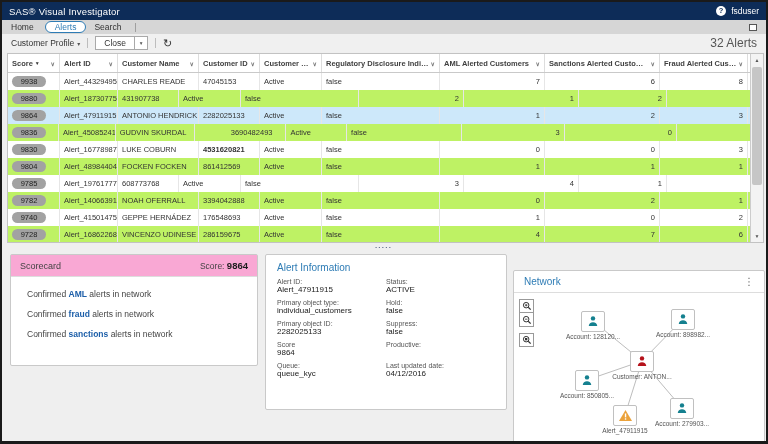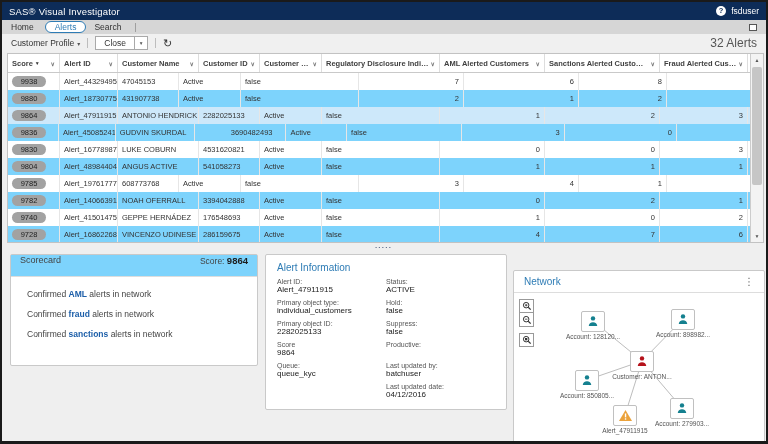--- a/index.html
+++ b/index.html
@@ -30,38 +30,38 @@
   .alert-count{margin-left:auto;color:#555;font-size:12px}
 
   
   .grid{position:absolute;top:51px;left:5px;width:757px;height:190px;background:#fff;border:1px solid #c2c2c2;overflow:hidden}
   .thead{display:flex;height:19px;border-bottom:1px solid #c9c9c9;background:#fff}
   .th{border-right:1px solid #ddd;padding:0 4px;display:flex;align-items:center;font-size:7.5px;font-weight:bold;color:#3f3f3f;gap:2px;white-space:nowrap;overflow:hidden}
   .th-label{overflow:hidden;text-overflow:ellipsis}
   .chev{margin-left:auto;color:#777;font-size:6px;flex:none}
   .sort{font-size:5px;color:#333;flex:none}
   .tr{display:flex;height:17px}
-  .tr.alt{background:#7dd3fc}
+  .tr.alt{background:#bef264}
   .tr.sel{background:#cde8fa}
   .td{border-right:1px solid #e6e6e6;padding:0 4px;font-size:7.5px;color:#333;display:flex;align-items:center;white-space:nowrap;overflow:hidden}
   .td.num{justify-content:flex-end}
   .pill{background:#a2a2a2;border-radius:7px;padding:0 6px;min-width:34px;text-align:center;font-size:7.5px;color:#1d1d1d;line-height:11px}
   .vscroll{position:absolute;right:0;top:0;bottom:0;width:13px;border-left:1px solid #ccc;background:#f3f3f3}
   .scroll-arrow{position:absolute;left:0;right:0;height:12px;display:flex;align-items:center;justify-content:center;font-size:5px;color:#555}
   .scroll-arrow.up{top:0}.scroll-arrow.down{bottom:0}
   .scroll-thumb{position:absolute;left:1px;right:1px;top:13px;height:118px;background:#c6c6c6;border-radius:2px}
 
   
   .splitter{position:absolute;top:241px;left:0;right:0;height:9px;display:flex;align-items:center;justify-content:center;background:#efefef}
   .splitter-dots{font-size:4px;letter-spacing:2px;color:#4a5b7d}
 
   
   .card{position:absolute;background:#fff;border:1px solid #c9c9c9;border-radius:2px}
   .sc-card{left:8px;top:252px;width:248px;height:112px}
-  .sc-head{height:22px;display:flex;align-items:flex-start;padding:0 9px;border-bottom:1px solid #ddd;font-size:9px;color:#444;background:#7dd3fc}
+  .sc-head{height:22px;display:flex;align-items:center;padding:0 9px;border-bottom:1px solid #ddd;font-size:9px;color:#444;background:#f9a8d4}
   .sc-score{margin-left:auto;font-size:8.5px;color:#444}
   .sc-score b{font-size:9.5px;color:#1d1d1d}
   .sc-body{padding:12px 16px;display:flex;flex-direction:column;gap:10px;font-size:8.5px;color:#444}
   .kw{color:#1d5fa9;font-weight:bold}
 
   .ai-card{left:263px;top:252px;width:242px;height:156px;padding:7px 11px}
   .panel-title{font-size:10px;color:#2e7cb5}
   .ai-cols{display:flex;margin-top:5px}
   .ai-col{width:50%;display:flex;flex-direction:column;gap:5px}
   .field .flabel{font-size:7px;color:#555}
@@ -156,20 +156,21 @@
           <span class="th-label">Fraud Alerted Customers</span>
           <span class="chev">∨</span>
         </div>
       </div>
     <div>
         <div class="tr">
           <div class="td" style="width: 52px;">
             <span class="pill">9938</span>
           </div>
           <div class="td" style="width: 58px;">Alert_44329495</div>
+          <div class="td" style="width: 81px;">CHARLES READE</div>
           <div class="td" style="width: 61px;">47045153</div>
           <div class="td" style="width: 62px;">Active</div>
           <div class="td" style="width: 118px;">false</div>
           <div class="td num" style="width: 105px;">7</div>
           <div class="td num" style="width: 115px;">6</div>
           <div class="td num" style="width: 88px;">8</div>
         </div>
         <div class="tr alt">
           <div class="td" style="width: 52px;">
             <span class="pill">9880</span>
@@ -207,34 +208,34 @@
           <div class="td num" style="width: 105px;">3</div>
           <div class="td num" style="width: 115px;">0</div>
           <div class="td num" style="width: 88px;">0</div>
         </div>
         <div class="tr">
           <div class="td" style="width: 52px;">
             <span class="pill">9830</span>
           </div>
           <div class="td" style="width: 58px;">Alert_16778987</div>
           <div class="td" style="width: 81px;">LUKE COBURN</div>
-          <div class="td" style="width: 61px;">4531620821</div>
+          <div class="td" style="width: 61px; font-weight: bold;">4531620821</div>
           <div class="td" style="width: 62px;">Active</div>
           <div class="td" style="width: 118px;">false</div>
           <div class="td num" style="width: 105px;">0</div>
           <div class="td num" style="width: 115px;">0</div>
           <div class="td num" style="width: 88px;">3</div>
         </div>
         <div class="tr alt">
           <div class="td" style="width: 52px;">
             <span class="pill">9804</span>
           </div>
           <div class="td" style="width: 58px;">Alert_48984404</div>
-          <div class="td" style="width: 81px;">ANGUS ACTIVE</div>
-          <div class="td" style="width: 61px;">541058273</div>
+          <div class="td" style="width: 81px;">FOCKEN FOCKEN</div>
+          <div class="td" style="width: 61px;">861412569</div>
           <div class="td" style="width: 62px;">Active</div>
           <div class="td" style="width: 118px;">false</div>
           <div class="td num" style="width: 105px;">1</div>
           <div class="td num" style="width: 115px;">1</div>
           <div class="td num" style="width: 88px;">1</div>
         </div>
         <div class="tr">
           <div class="td" style="width: 52px;">
             <span class="pill">9785</span>
           </div>
@@ -346,24 +347,20 @@
             <div class="flabel">Hold:</div>
             <div class="fvalue">false</div>
           </div>
           <div class="field">
             <div class="flabel">Suppress:</div>
             <div class="fvalue">false</div>
           </div>
           <div class="field">
             <div class="flabel">Productive:</div>
             <div class="fvalue"></div>
-          </div>
-          <div class="field">
-            <div class="flabel">Last updated by:</div>
-            <div class="fvalue">batchuser</div>
           </div>
           <div class="field">
             <div class="flabel">Last updated date:</div>
             <div class="fvalue">04/12/2016</div>
           </div>
         </div>
     </div>
   </div>
 
   <div class="card net-card">

